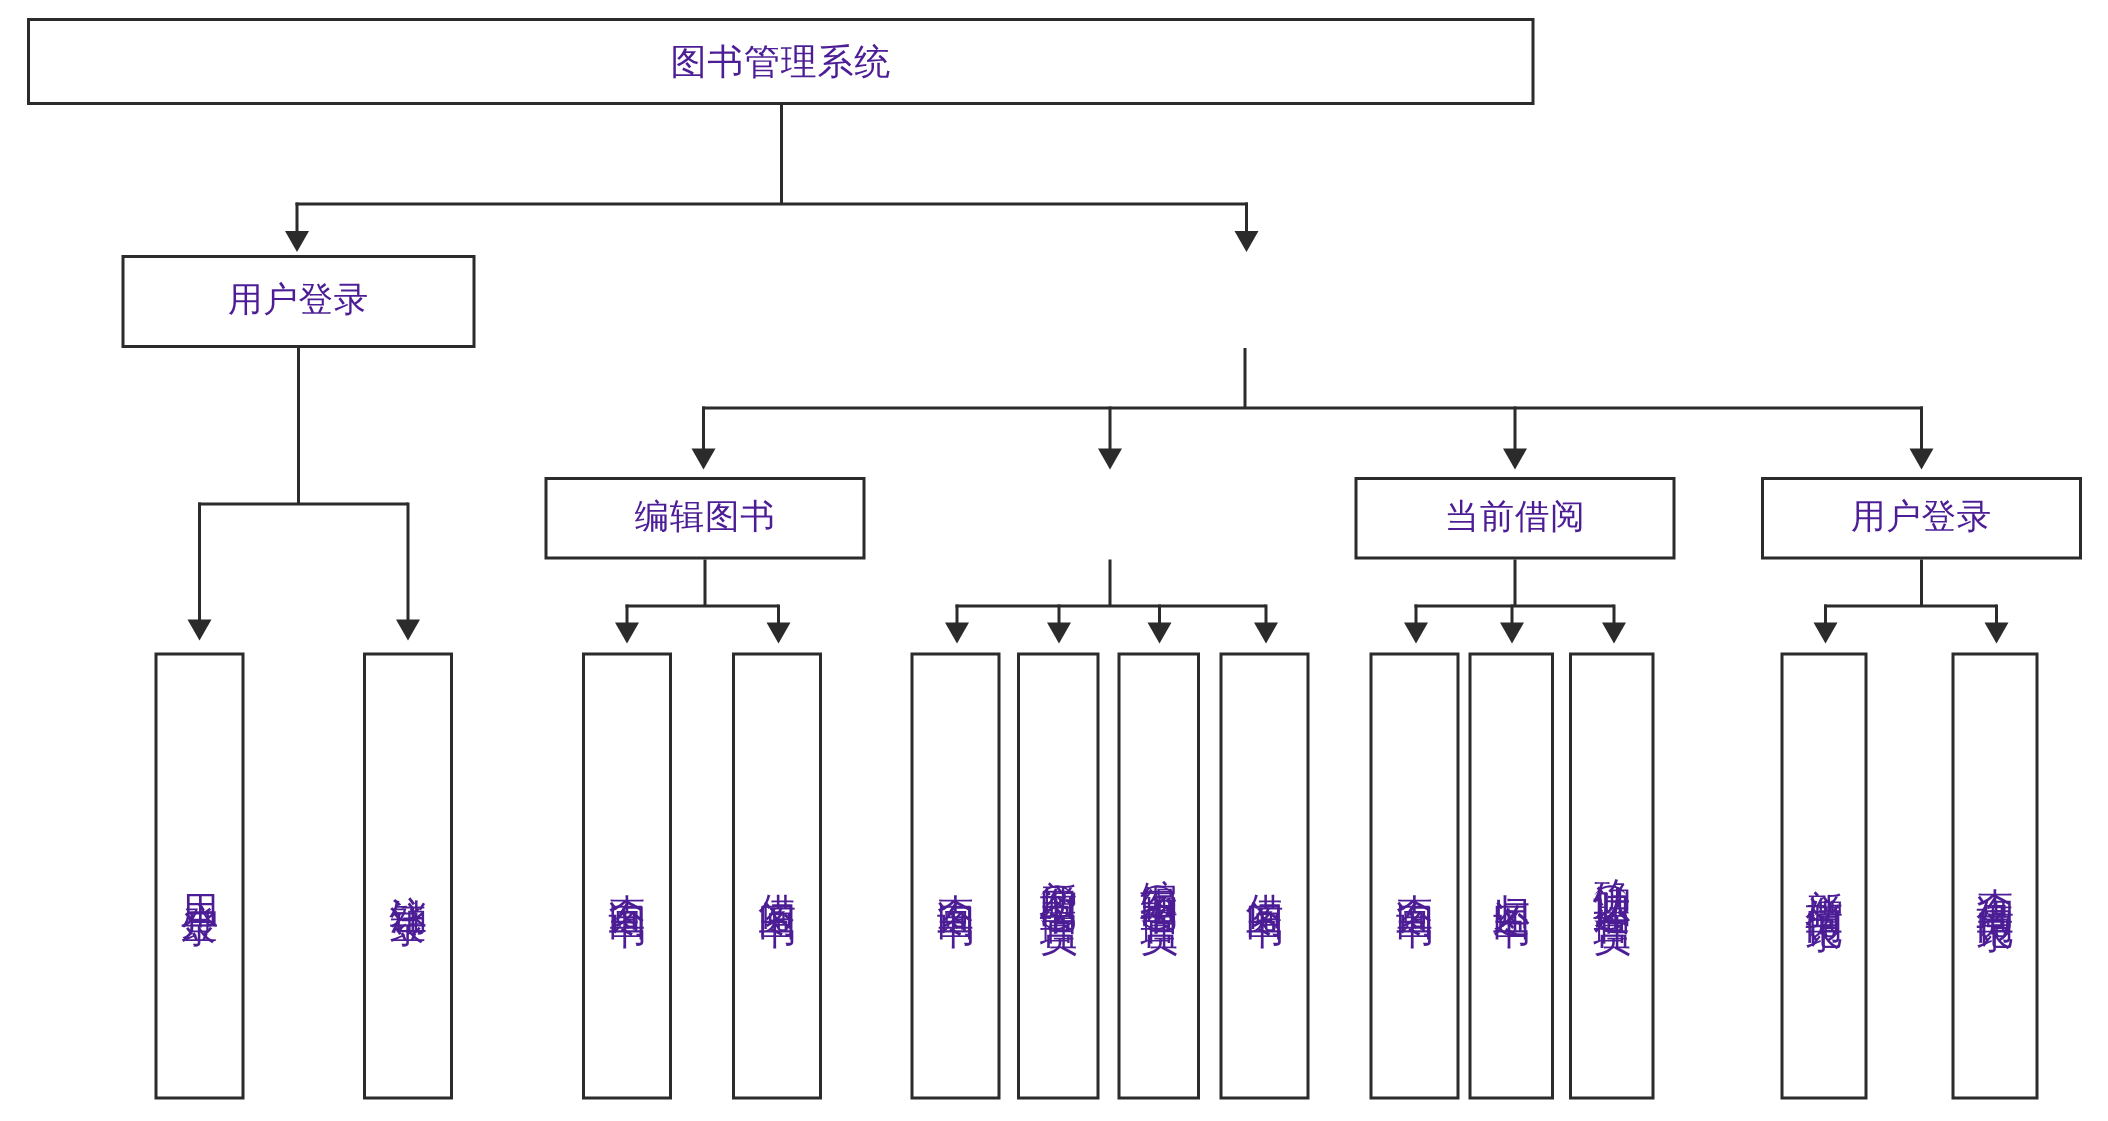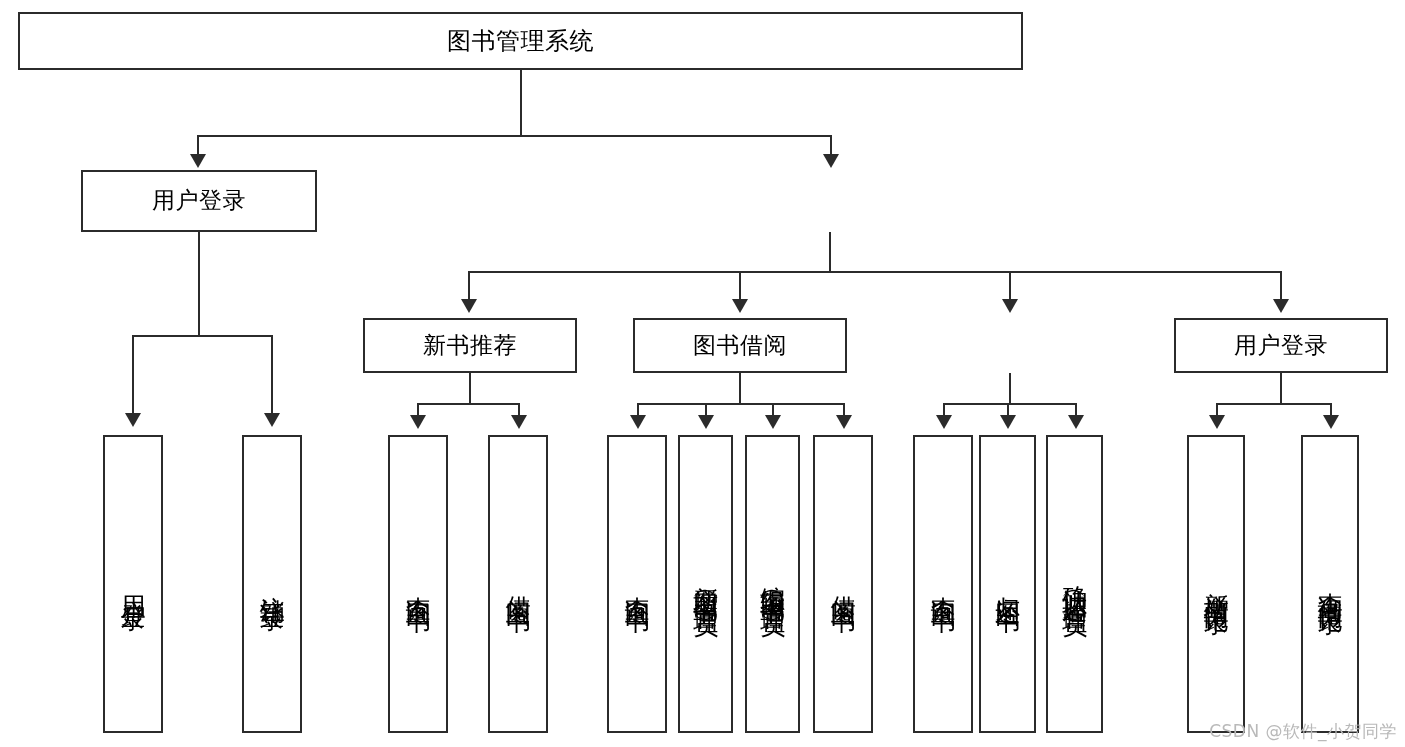--- a/index.html
+++ b/index.html
@@ -16,21 +16,21 @@
   }
   
   .node{
     position:absolute;
     box-sizing:border-box;
     border:2px solid #2b2b2b;
     background:#ffffff;
     display:flex;
     align-items:center;
     justify-content:center;
-    color:#000000;
+    color:#4c1d95;
   }
   .node .label{
     display:block;
     text-align:center;
     line-height:1.18;
     letter-spacing:0.5px;
   }
   
   .node.horiz .label{
     writing-mode:horizontal-tb;
@@ -117,24 +117,24 @@
   <div class="wire v" style="left:739px;top:271px;height:30px;"></div>
   <div class="arrow" style="left:732px;top:299px;"></div>
 
   <div class="wire v" style="left:1009px;top:271px;height:30px;"></div>
   <div class="arrow" style="left:1002px;top:299px;"></div>
 
   <div class="wire v" style="left:1280px;top:271px;height:30px;"></div>
   <div class="arrow" style="left:1273px;top:299px;"></div>
 
   <div class="node horiz" style="left:363px;top:318px;width:214px;height:55px;">
-    <span class="label">新书推荐</span>
-  </div>
-  <div class="node horiz" style="left:633px;top:318px;width:214px;height:55px;">
-    <span class="label">图书借阅</span>
+    <span class="label">编辑图书</span>
+  </div>
+  <div class="node horiz" style="left:903px;top:318px;width:214px;height:55px;">
+    <span class="label">当前借阅</span>
   </div>
   <div class="node horiz" style="left:1174px;top:318px;width:214px;height:55px;">
     <span class="label">用户登录</span>
   </div>
 
   <div class="wire v" style="left:469px;top:373px;height:31px;"></div>
   <div class="wire h" style="left:417px;top:403px;width:102px;height:2px;"></div>
   <div class="wire v" style="left:417px;top:403px;height:14px;"></div>
   <div class="arrow" style="left:410px;top:415px;"></div>
   <div class="wire v" style="left:518px;top:403px;height:14px;"></div>
@@ -204,15 +204,14 @@
     <span class="label">确认归还（管理员）</span>
   </div>
 
   <div class="node vert" style="left:1187px;top:435px;width:58px;height:298px;">
     <span class="label">新增借阅记录</span>
   </div>
   <div class="node vert" style="left:1301px;top:435px;width:58px;height:298px;">
     <span class="label">查询借阅记录</span>
   </div>
 
-  <div id="watermark">CSDN @软件_小贺同学</div>
 
 </div>
 
 </body></html>

